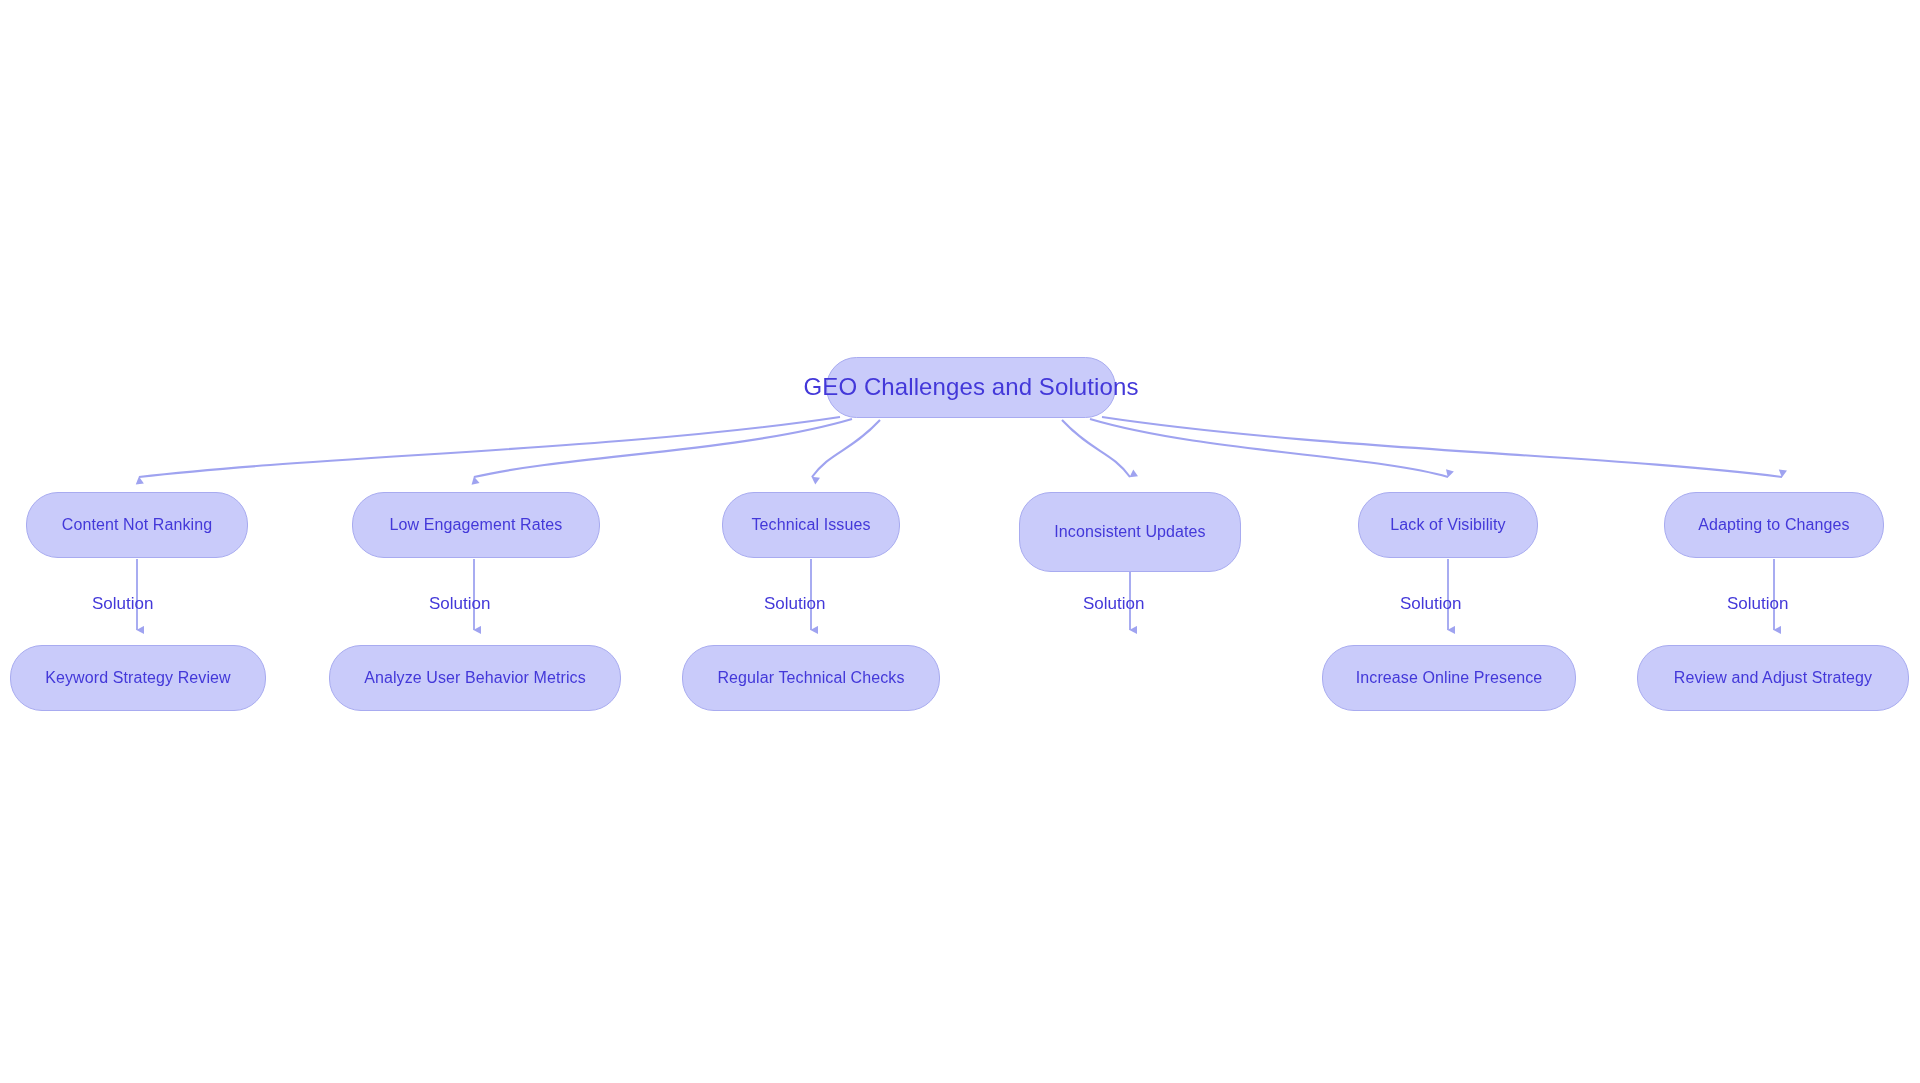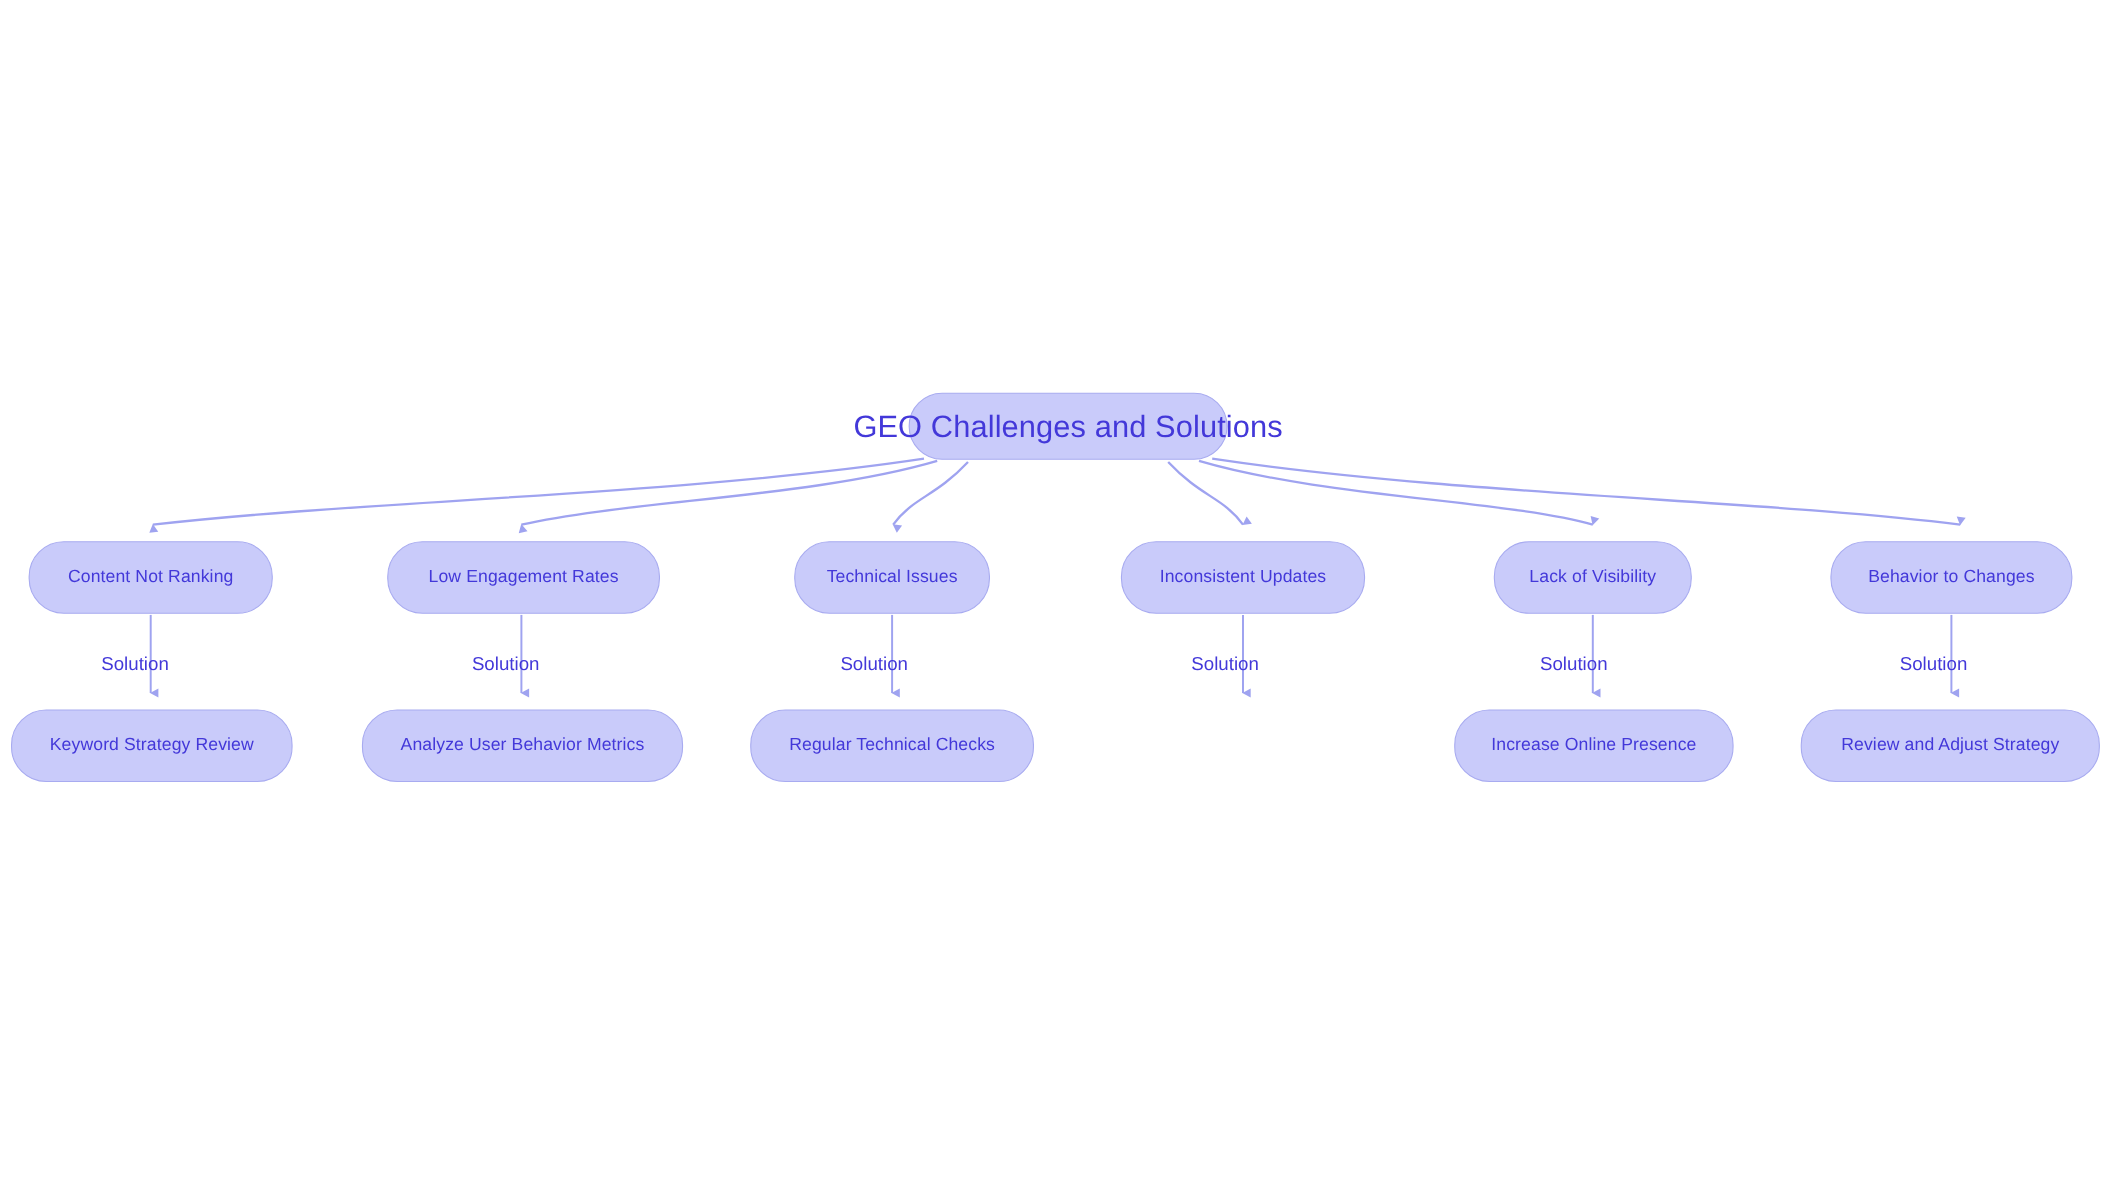--- a/index.html
+++ b/index.html
@@ -41,21 +41,21 @@
     color: #4338d9;
     font-size: 16px;
     font-family: "Liberation Sans", sans-serif;
     letter-spacing: 0.1px;
     line-height: 1.2;
     padding: 0 18px;
     white-space: nowrap;
   }
   .node-root {
     border-radius: 34px;
-    font-size: 28px;
+    font-size: 24px;
   }
   .edge-label {
     position: absolute;
     color: #4338d9;
     font-size: 17px;
     font-family: "Liberation Sans", sans-serif;
     background: transparent;
     white-space: nowrap;
   }
 </style>
@@ -88,23 +88,23 @@
       <path d="M 1448,559 L 1448,630" marker-end="url(#arrowhead)"></path>
       <path d="M 1774,559 L 1774,630" marker-end="url(#arrowhead)"></path>
     </g>
   </svg>
 
   <div class="node node-root" style="left:826px; top:357px; width:290px; height:61px;">GEO Challenges and Solutions</div>
 
   <div class="node" style="left:26px; top:492px; width:222px; height:66px;">Content Not Ranking</div>
   <div class="node" style="left:352px; top:492px; width:248px; height:66px;">Low Engagement Rates</div>
   <div class="node" style="left:722px; top:492px; width:178px; height:66px;">Technical Issues</div>
-  <div class="node" style="left:1019px; top:492px; width:222px; height:66px;">Inconsistent Updates</div>
+  <div class="node" style="left:1019px; top:492px; width:222px; height:80px;">Inconsistent Updates</div>
   <div class="node" style="left:1358px; top:492px; width:180px; height:66px;">Lack of Visibility</div>
-  <div class="node" style="left:1664px; top:492px; width:220px; height:66px;">Behavior to Changes</div>
+  <div class="node" style="left:1664px; top:492px; width:220px; height:66px;">Adapting to Changes</div>
 
   <div class="edge-label" style="left:92px; top:594px; width:96px;">Solution</div>
   <div class="edge-label" style="left:429px; top:594px; width:96px;">Solution</div>
   <div class="edge-label" style="left:764px; top:594px; width:96px;">Solution</div>
   <div class="edge-label" style="left:1083px; top:594px; width:96px;">Solution</div>
   <div class="edge-label" style="left:1400px; top:594px; width:96px;">Solution</div>
   <div class="edge-label" style="left:1727px; top:594px; width:96px;">Solution</div>
 
   <div class="node" style="left:10px; top:645px; width:256px; height:66px;">Keyword Strategy Review</div>
   <div class="node" style="left:329px; top:645px; width:292px; height:66px;text-align:center;">Analyze User Behavior Metrics</div>

